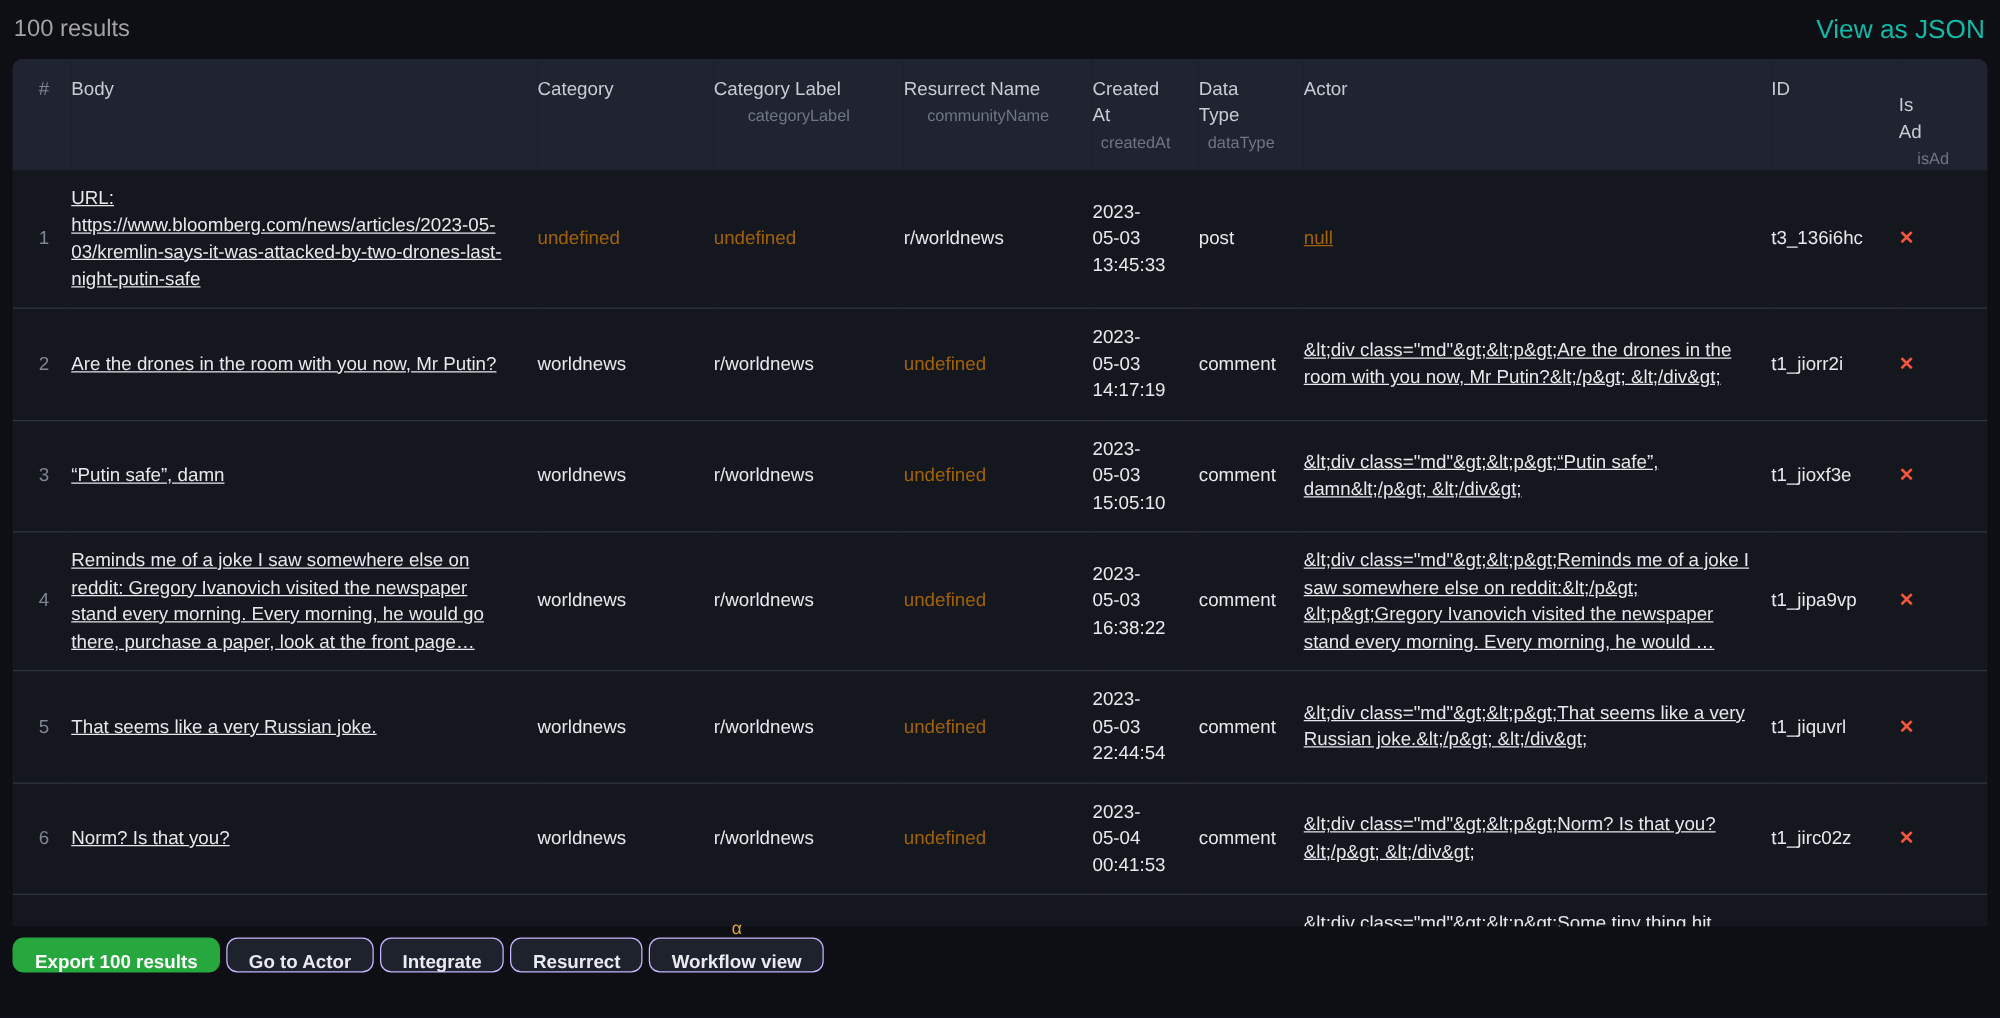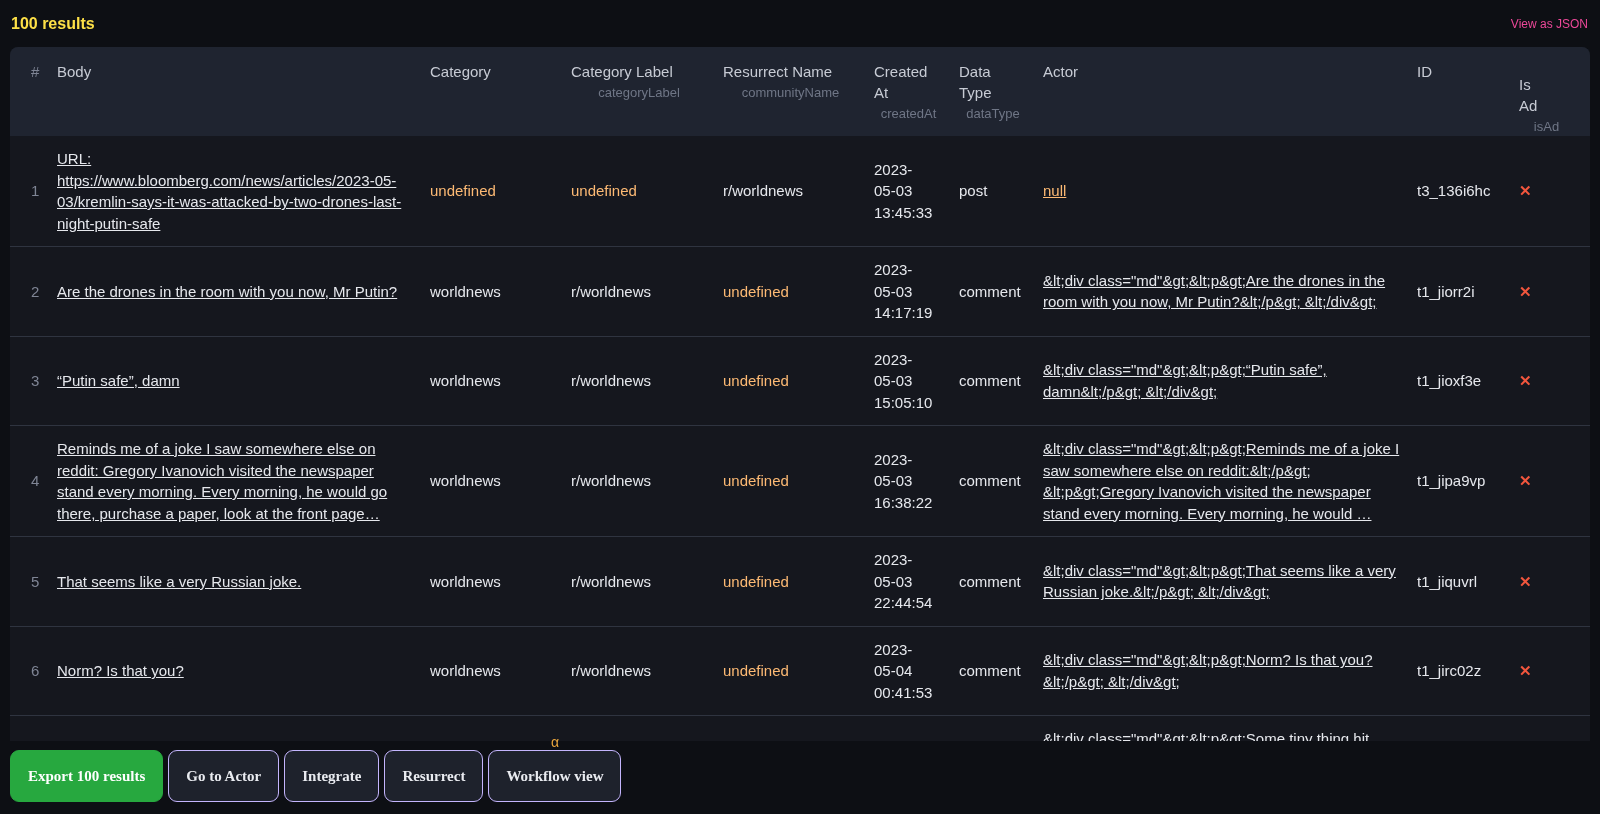--- a/index.html
+++ b/index.html
@@ -11,22 +11,22 @@
     color: #e6e8ed;
     overflow: hidden;
     position: relative;
   }
   
   .topbar {
     height: 47px;
     display: flex; align-items: center; justify-content: space-between;
     padding: 0 12px 0 11px;
   }
-  .results-count { font-size: 16px; font-weight: 700; color: #fde047; }
-  .view-json { font-size: 12px; color: #ec4899; text-decoration: none; cursor: pointer; }
+  .results-count { font-size: 19px; font-weight: 400; color: #a3a3a3; }
+  .view-json { font-size: 21px; color: #14b8a6; text-decoration: none; cursor: pointer; }
 
   
   .table-clip {
     margin: 0 10px;
     height: 694px;
     overflow: hidden;
     border-radius: 8px 8px 0 0;
     background: #15171e;
   }
   table {
@@ -66,34 +66,34 @@
     padding: 12px 16px 12px 0;
     height: 83px; 
     vertical-align: middle;
     line-height: 21.5px;
     color: #e6e8ed;
   }
   tbody tr:first-child td { border-top: none; }
   tbody td.c-num { padding-left: 21px; color: #7f8595; }
   tbody td.c-body, tbody td.c-created { white-space: pre-line; }
   tbody td.c-body, tbody td.c-html { overflow-wrap: break-word; word-break: break-word; text-decoration: underline; }
-  tbody td.muted { color: #fdba74; }
+  tbody td.muted { color: #a16207; }
   .cross { color: #f2563d; font-weight: 700; font-size: 15px; }
 
   
   .footer {
     position: absolute; left: 10px; bottom: 0; right: 0; top: 741px;
     display: flex; gap: 5px; align-items: flex-start;
     padding-top: 9px;
   }
   .btn {
-    height: 52px;
+    height: 28px;
     padding: 0 17px;
     border-radius: 9px;
-    font-family: Liberation Serif, serif;
+    font-family: Liberation Sans, sans-serif;
     font-size: 15px; font-weight: 600;
     cursor: pointer;
     line-height: 38px;
   }
   .btn.green { background: #27a83f; border: 1px solid #27a83f; color: #ffffff; }
   .btn.dark  { background: #1e222c; border: 1px solid #c4b5fd; color: #e9ebf0; }
   .wf-wrap { position: relative; }
   .alpha-badge {
     position: absolute; top: -15px; left: 50%; transform: translateX(-50%);
     color: #e8a43c; font-size: 14px; line-height: 14px;

